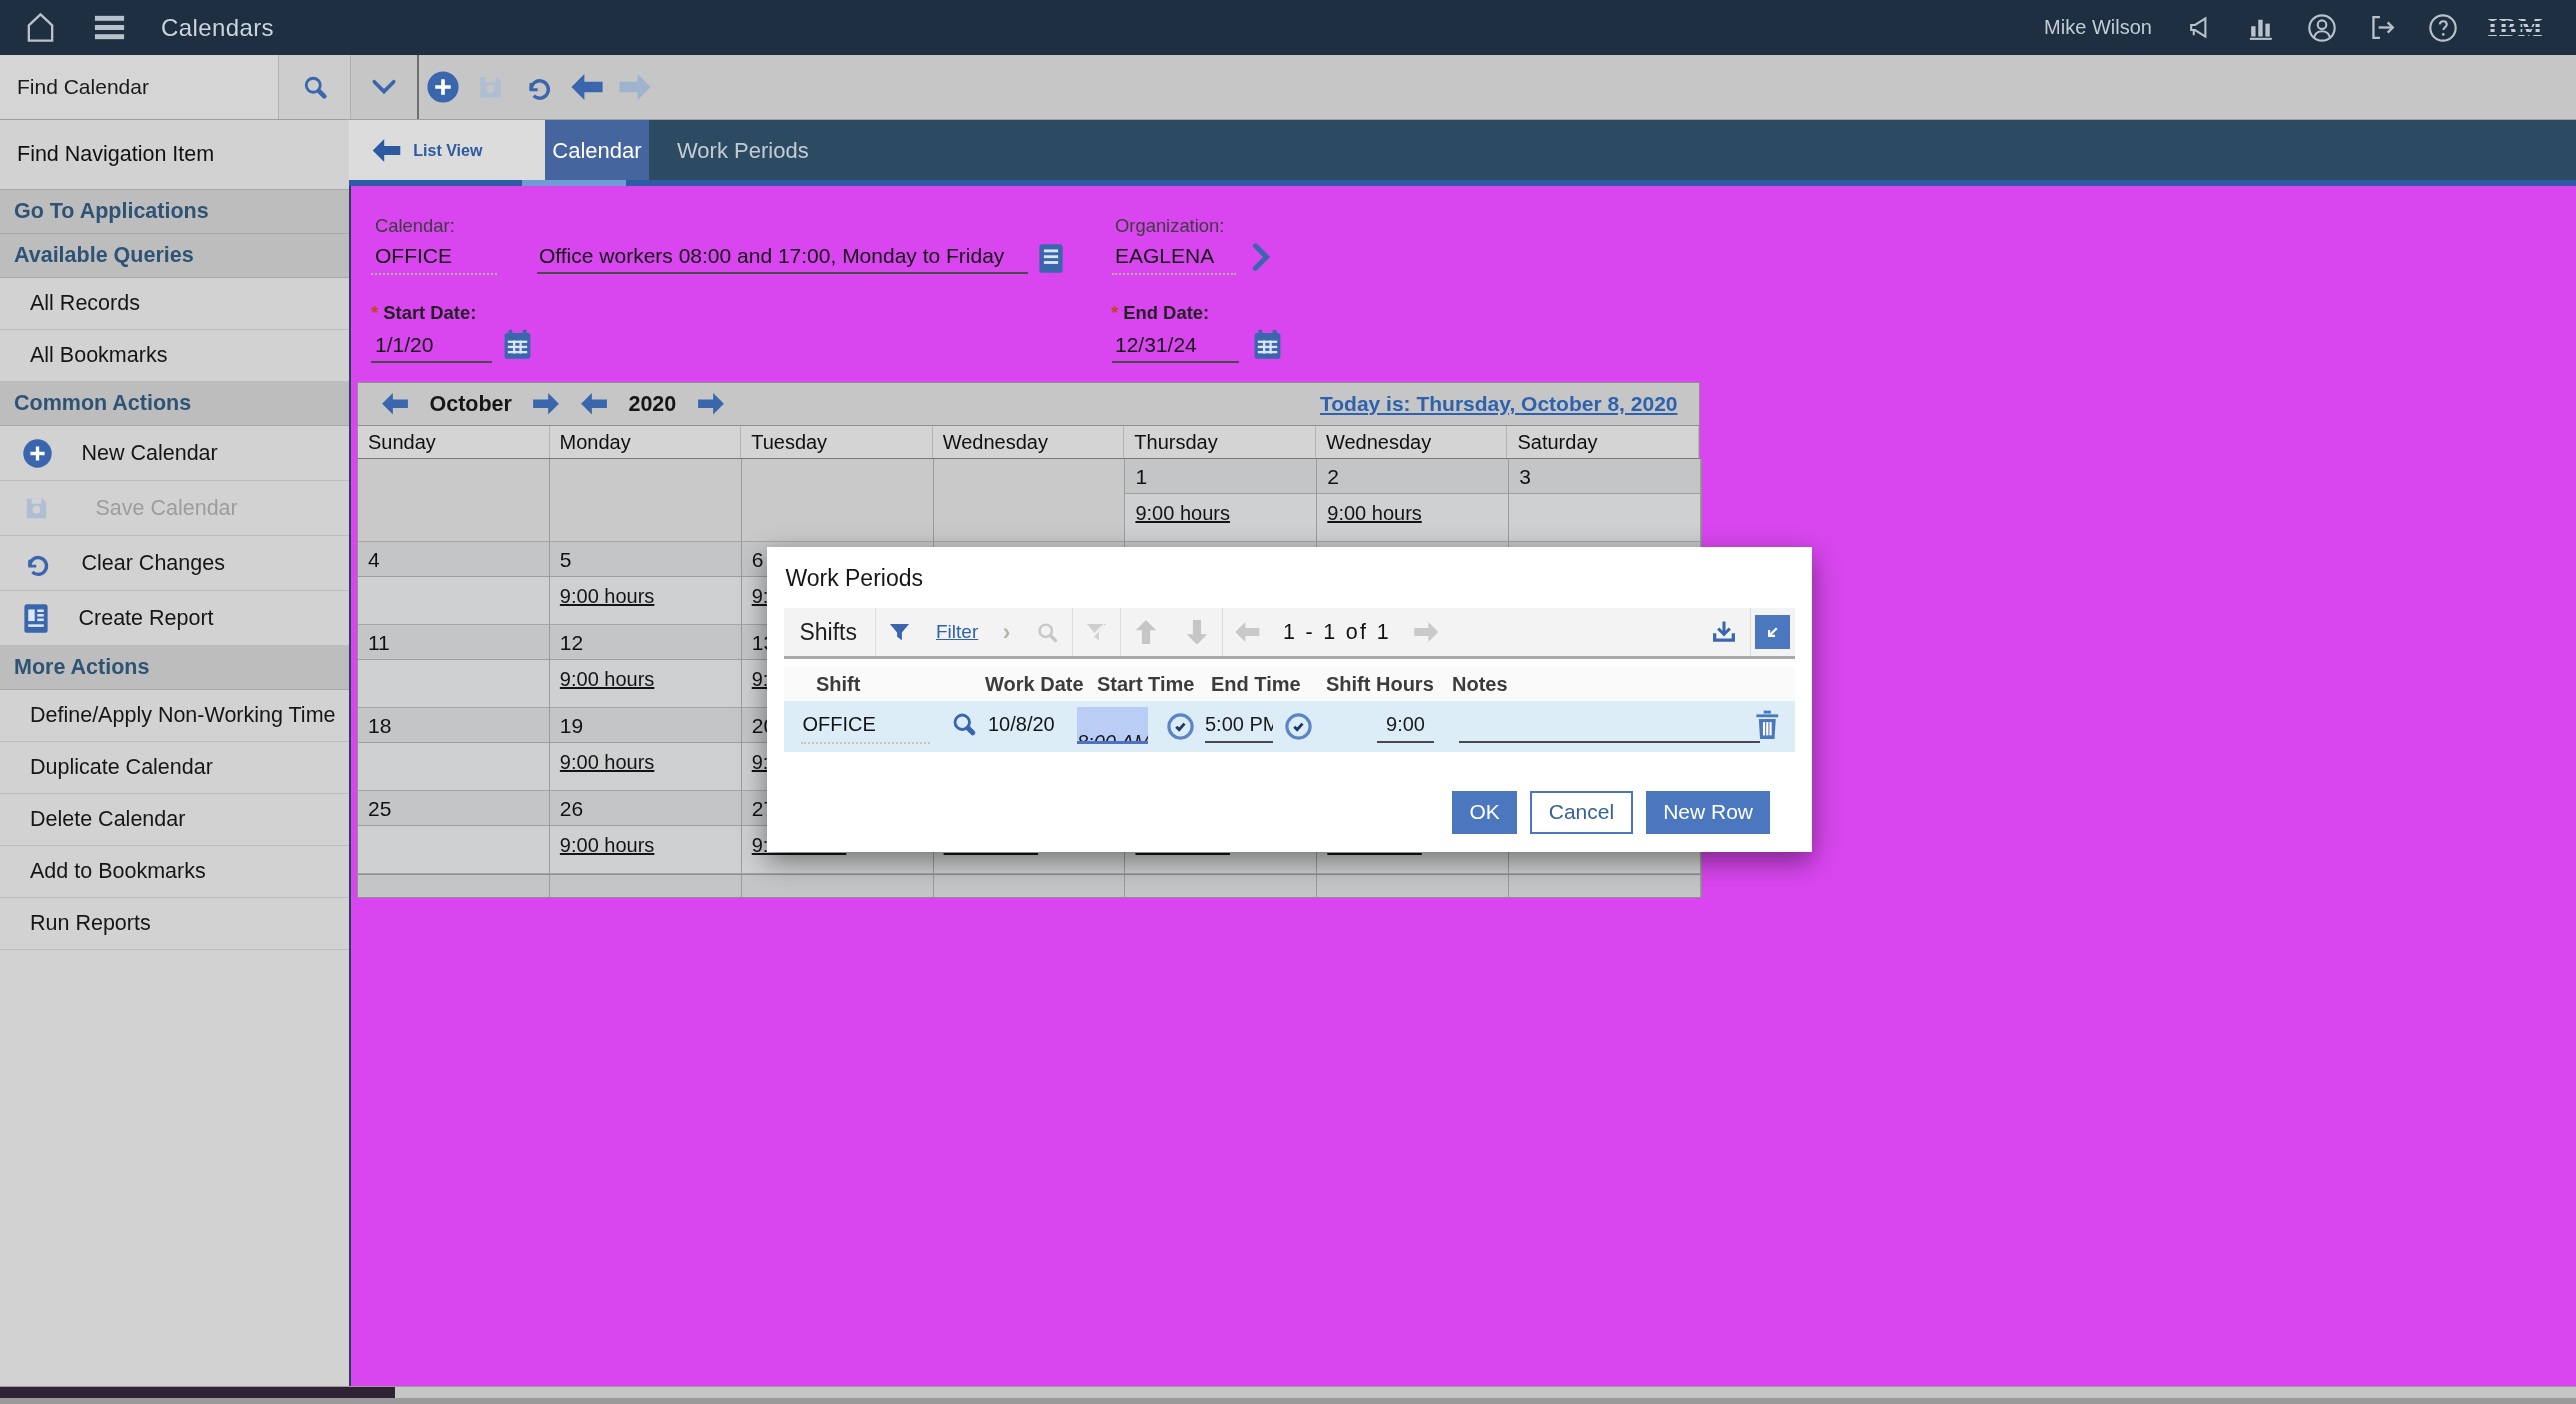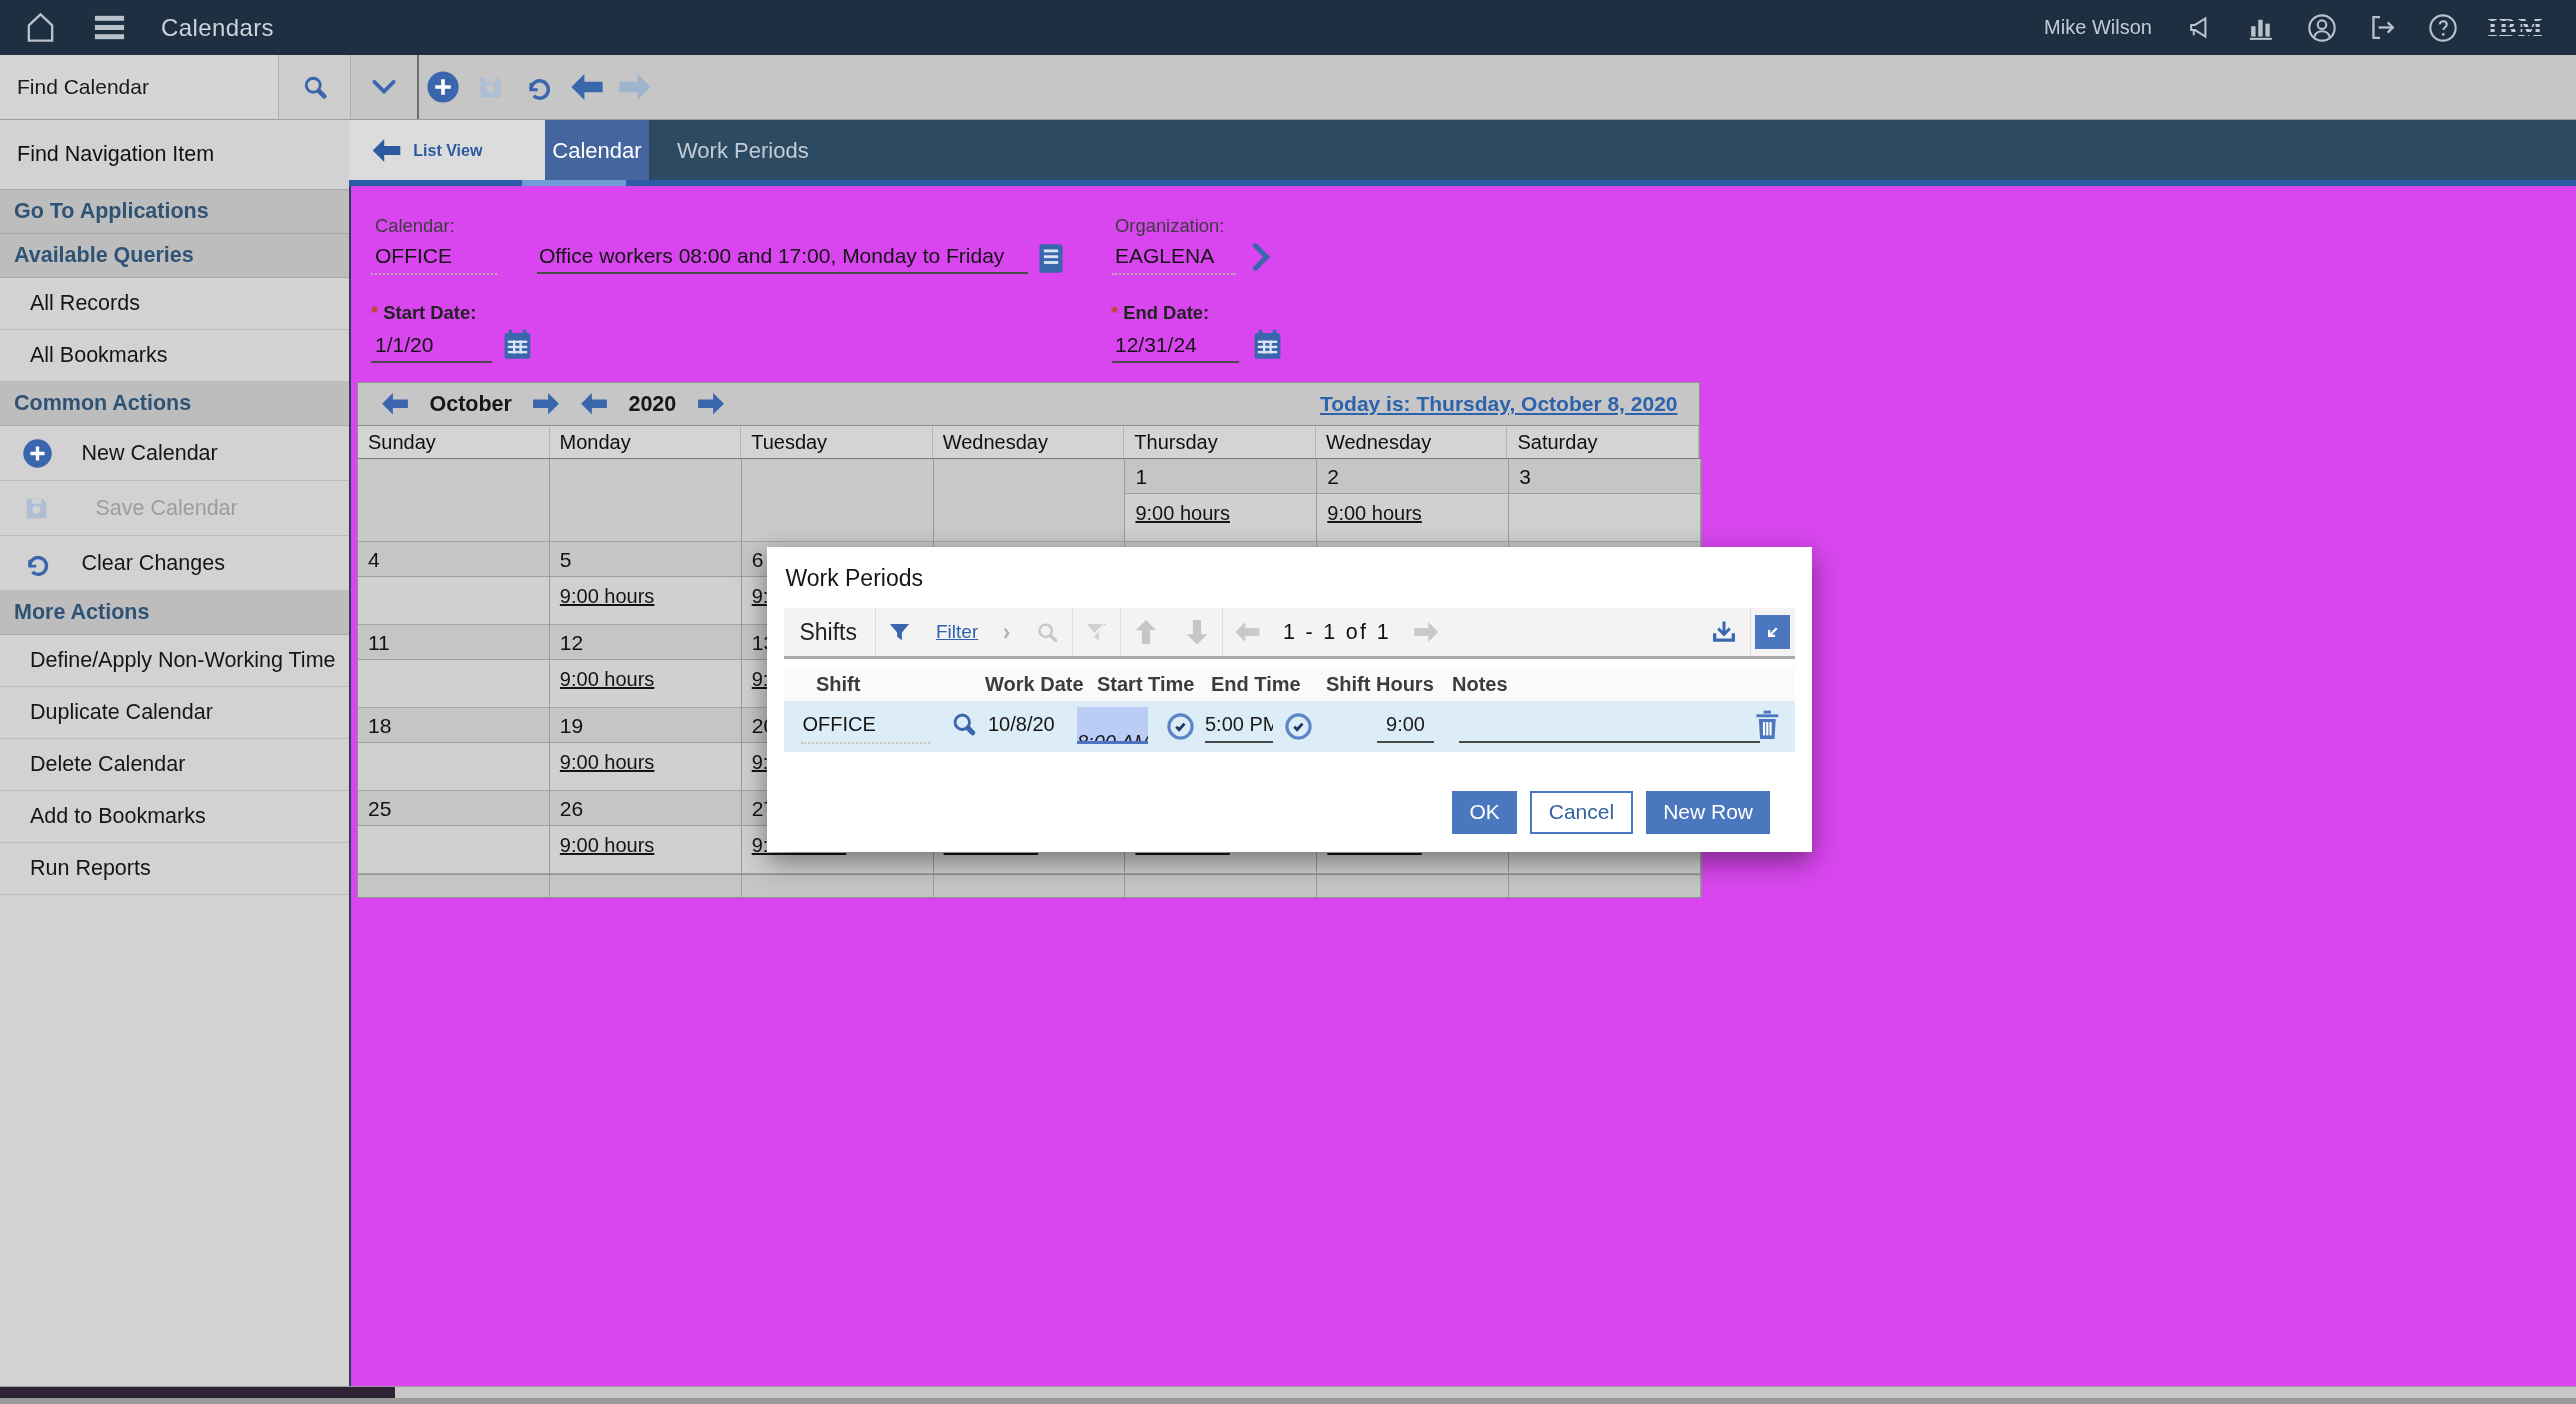--- a/index.html
+++ b/index.html
@@ -254,20 +254,33 @@
         </div>
         <div class="side-item icon-item">
           <span>
             <svg width="31" height="31" viewBox="0 0 24 24" fill="none" stroke="#3a66ad" stroke-width="2.6">
               <path d="M6 14a6.5 6.5 0 1 1 2 4.6"></path>
               <path d="M6 9v5h5" stroke-width="2.2"></path>
             </svg>
           </span>
           <span>Clear Changes</span>
         </div>
+        <div class="side-item icon-item">
+          <span>
+            <svg width="28" height="31" viewBox="0 0 20 24">
+              <rect x="1" y="1" width="18" height="22" rx="2" fill="#3a66ad"></rect>
+              <rect x="4" y="5" width="5" height="9" fill="#dbe6f5"></rect>
+              <rect x="11" y="5" width="5" height="2" fill="#dbe6f5"></rect>
+              <rect x="11" y="8.5" width="5" height="2" fill="#dbe6f5"></rect>
+              <rect x="11" y="12" width="5" height="2" fill="#dbe6f5"></rect>
+              <rect x="4" y="16.5" width="12" height="2" fill="#dbe6f5"></rect>
+            </svg>
+          </span>
+          <span>Create Report</span>
+        </div>
         <div class="side-band">More Actions</div>
         <div class="side-item">
           <span>Define/Apply Non-Working Time</span>
         </div>
         <div class="side-item">
           <span>Duplicate Calendar</span>
         </div>
         <div class="side-item">
           <span>Delete Calendar</span>
         </div>

